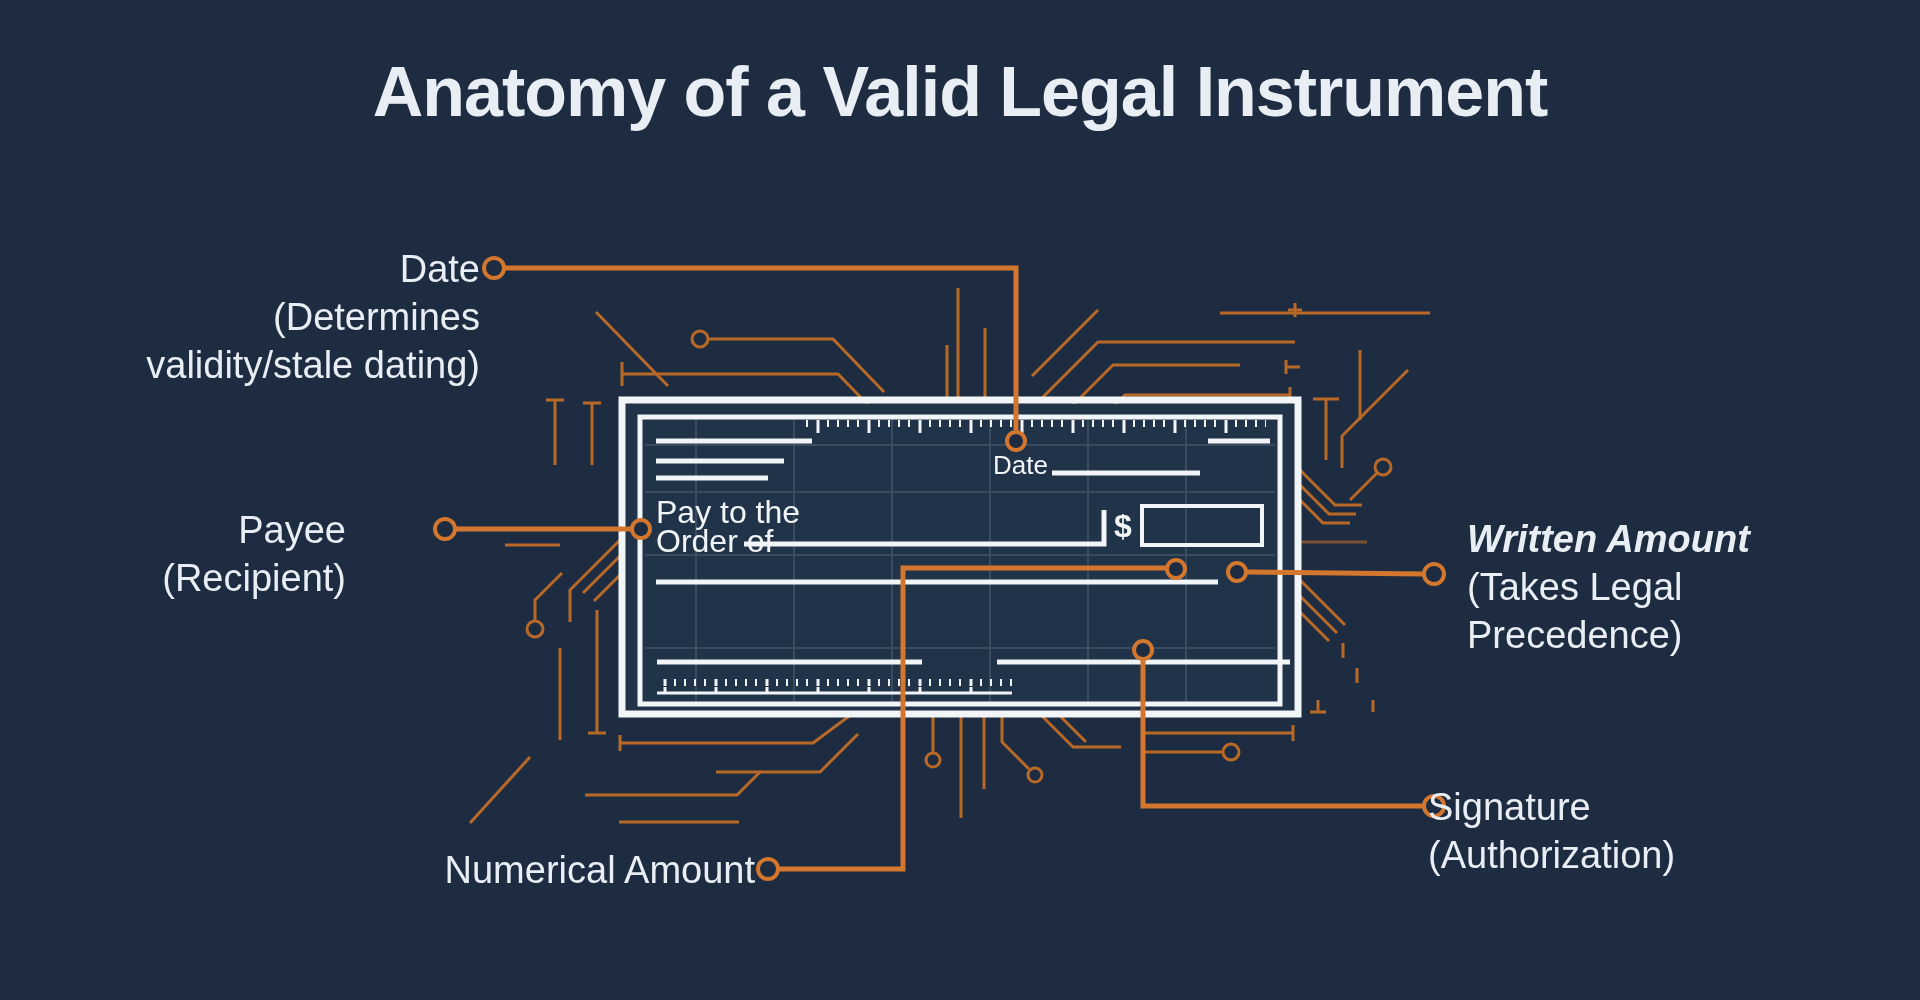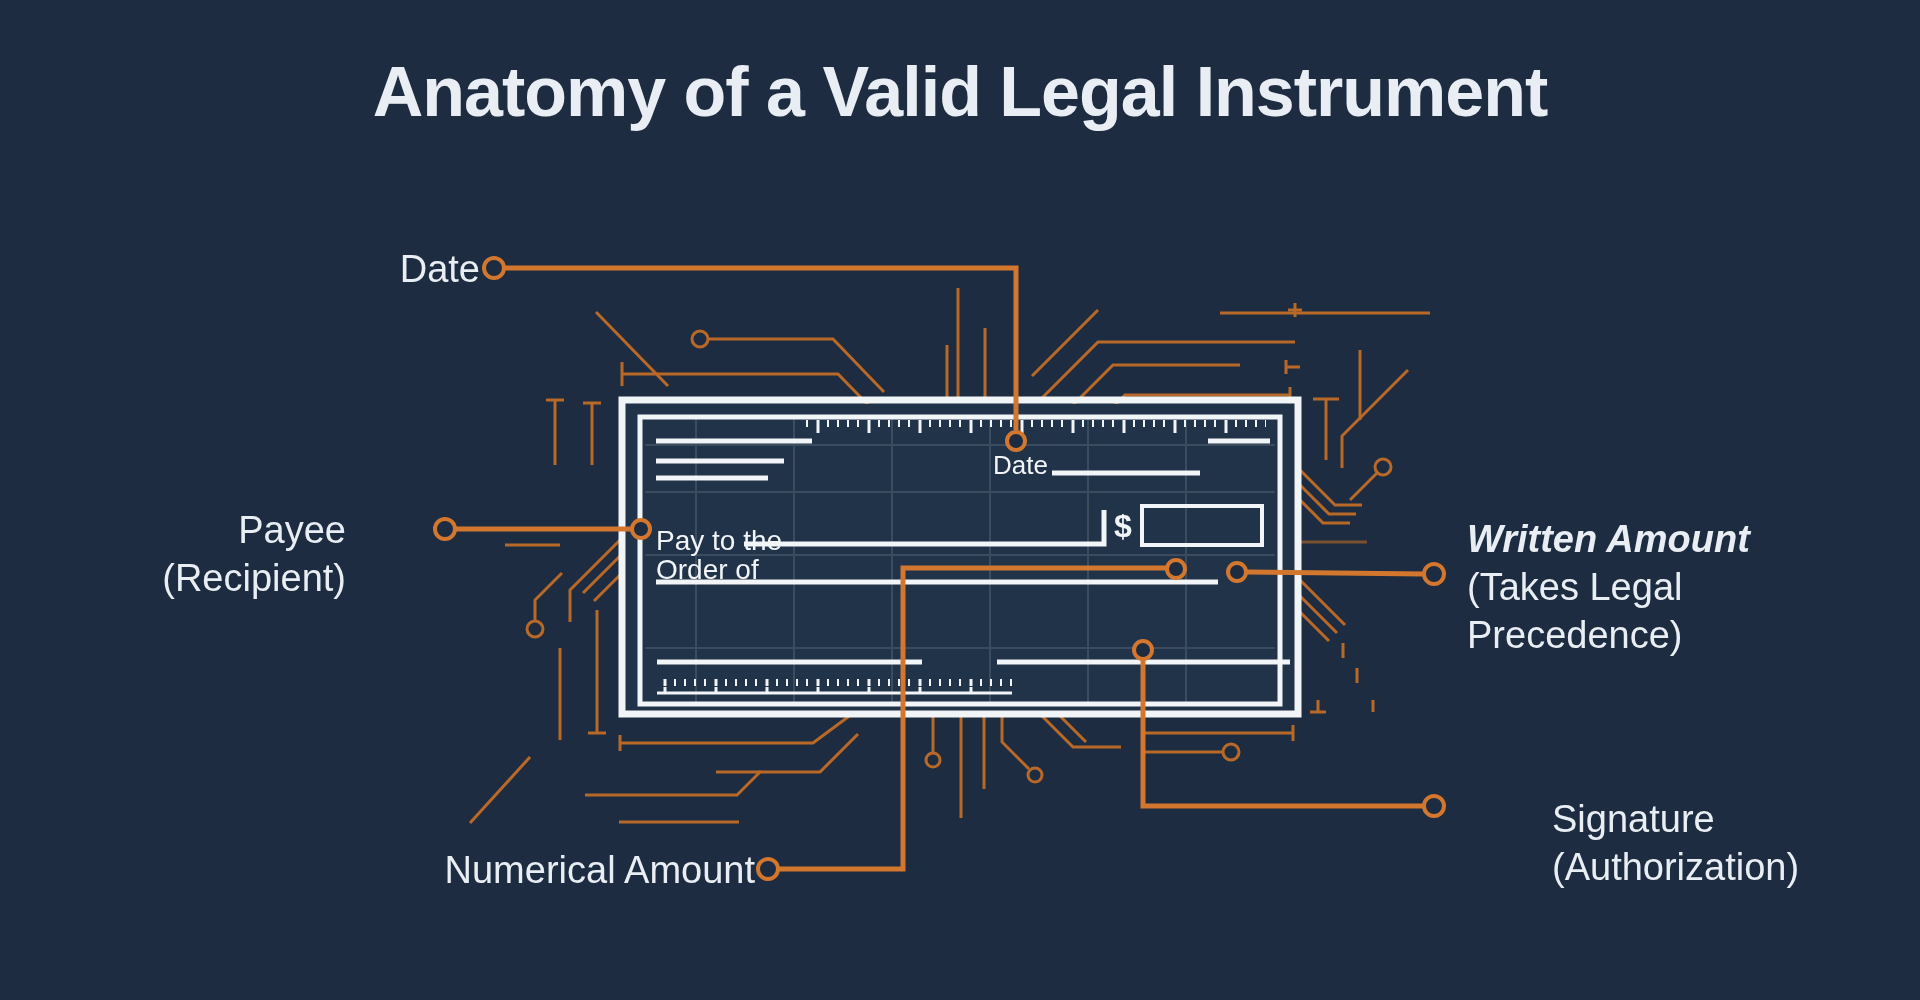--- a/index.html
+++ b/index.html
@@ -20,21 +20,21 @@
     position:absolute;color:var(--text,#e9eef4);
     font-size:38px;line-height:48px;font-weight:400;
   }
   .callout .bold{font-weight:700;font-style:italic;}
   .align-right{text-align:right;}
   .align-left{text-align:left;}
   .check-text{
     position:absolute;color:var(--line-white,#f2f5f8);
     font-weight:400;
   }
-  .payto{left:656px;top:498px;font-size:28px;line-height:29px;margin-top:28px;}
+  .payto{left:656px;top:498px;font-size:32px;line-height:29px;}
   .chk-date{left:993px;top:450px;font-size:26px;}
   .dollar{left:1114px;top:508px;font-size:32px;font-weight:600;}
   .decor{stroke:var(--trace-orange,#b96927);stroke-width:3;fill:none;}
   .decor-dim{stroke:var(--trace-orange,#b96927);stroke-width:3;fill:none;opacity:.6;}
   .conn{stroke:var(--accent-orange,#d4772e);stroke-width:5;fill:none;}
   .node{stroke:var(--accent-orange,#d4772e);stroke-width:4;fill:var(--background,#1d2c40);}
   .node-sm{stroke:var(--trace-orange,#b96927);stroke-width:3;fill:var(--background,#1d2c40);}
   .wline{stroke:var(--line-white,#f2f5f8);stroke-width:5;fill:none;}
   .wline-thin{stroke:var(--line-white,#f2f5f8);stroke-width:3;fill:none;}
   .grid{stroke:#ffffff;stroke-width:2;fill:none;opacity:.12;}
@@ -177,34 +177,36 @@
       <path class="conn" d="M1143,660 V806 H1424"></path>
       <circle class="node" cx="1143" cy="650" r="9"></circle>
       <circle class="node" cx="1434" cy="806" r="10"></circle>
     </g>
   </svg>
 
   <div class="title">Anatomy of a Valid Legal Instrument</div>
 
   <div class="callout align-right" style="right:1440px;top:245px;">
     <div>Date</div>
+    <div>(Determines</div>
+    <div>validity/stale dating)</div>
   </div>
 
   <div class="callout align-right" style="right:1574px;top:506px;">
     <div>Payee</div>
     <div>(Recipient)</div>
   </div>
 
   <div class="callout align-left" style="left:1467px;top:515px;">
     <div class="bold">Written Amount</div>
     <div>(Takes Legal</div>
     <div>Precedence)</div>
   </div>
 
-  <div class="callout align-left" style="left:1552px;top:783px;margin-top:12px;">
+  <div class="callout align-left" style="left:1428px;top:783px;">
     <div>Signature</div>
     <div>(Authorization)</div>
   </div>
 
   <div class="callout align-right" style="right:1165px;top:846px;">
     <div>Numerical Amount</div>
   </div>
 
   <div class="check-text chk-date">Date</div>
   <div class="check-text payto">

